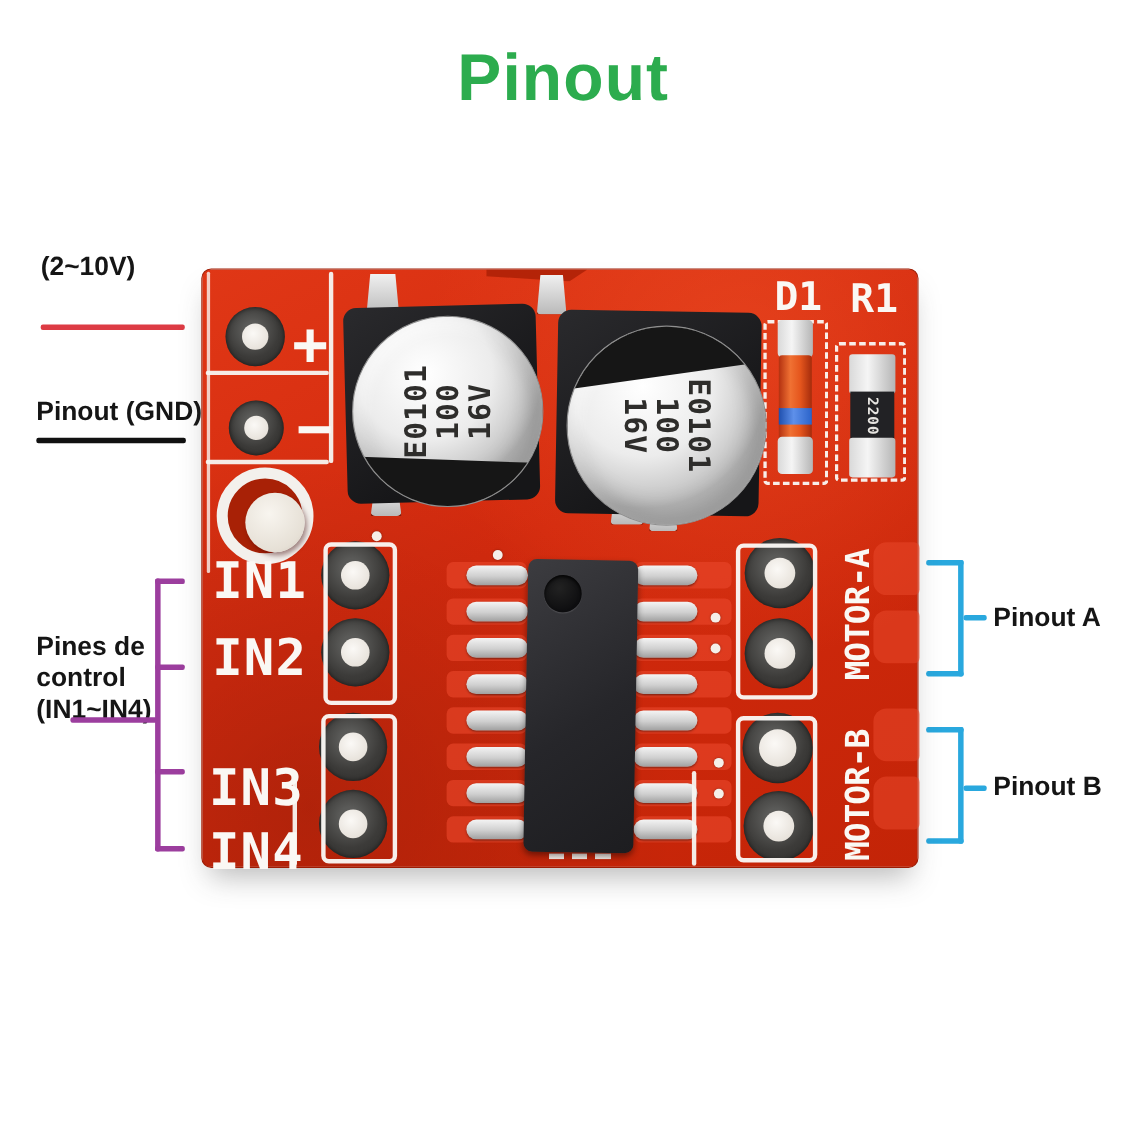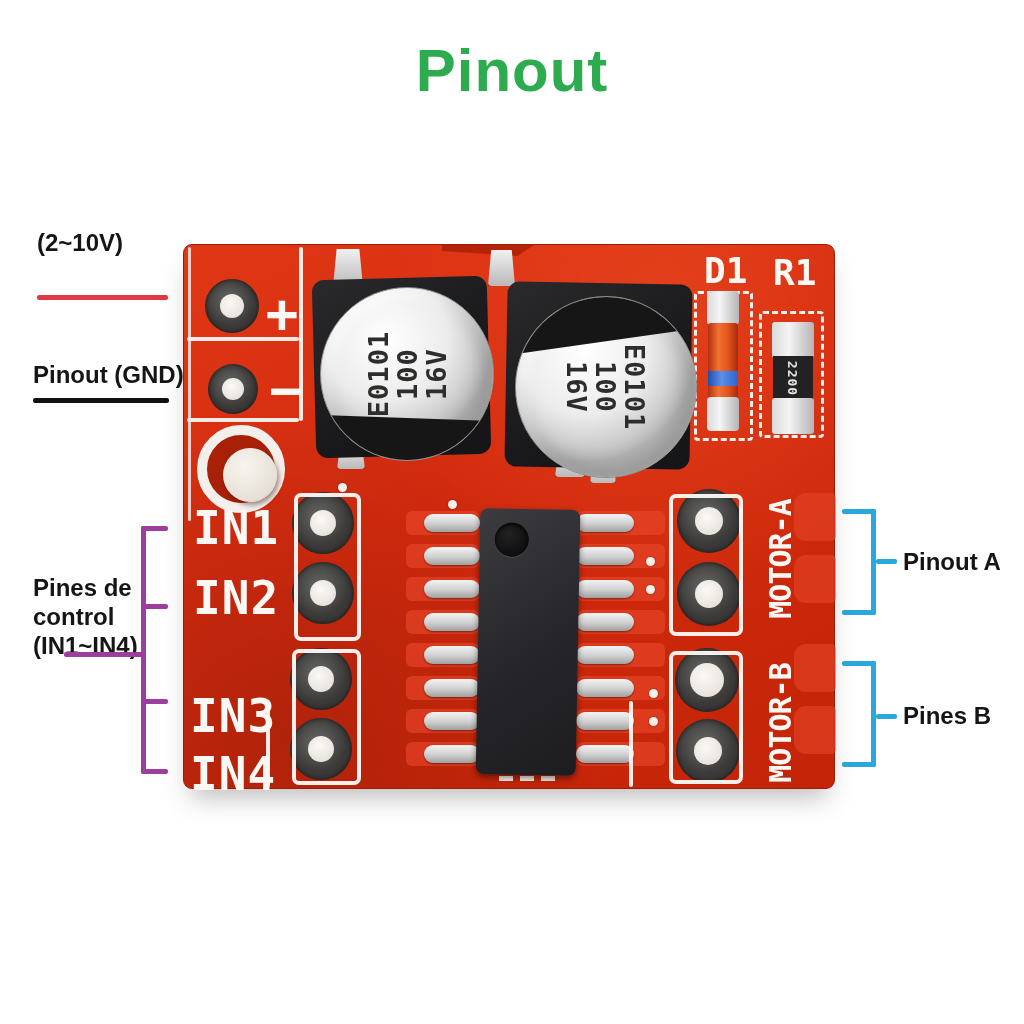--- a/index.html
+++ b/index.html
@@ -126,21 +126,21 @@
   </div>
 
   <div class="abs annot" style="left:903px;top:547px;">Pinout A</div>
   <div>
     <div class="bkt" style="left:871px;top:509px;width:5px;height:106px;background:#29a8de;"></div>
     <div class="bkt" style="left:842px;top:509px;width:34px;height:5px;background:#29a8de;"></div>
     <div class="bkt" style="left:842px;top:610px;width:34px;height:5px;background:#29a8de;"></div>
     <div class="bkt" style="left:876px;top:559px;width:21px;height:5px;background:#29a8de;"></div>
   </div>
 
-  <div class="abs annot" style="left:903px;top:701px;">Pines B</div>
+  <div class="abs annot" style="left:903px;top:701px;">Pinout B</div>
   <div>
     <div class="bkt" style="left:871px;top:661px;width:5px;height:106px;background:#29a8de;"></div>
     <div class="bkt" style="left:842px;top:661px;width:34px;height:5px;background:#29a8de;"></div>
     <div class="bkt" style="left:842px;top:762px;width:34px;height:5px;background:#29a8de;"></div>
     <div class="bkt" style="left:876px;top:714px;width:21px;height:5px;background:#29a8de;"></div>
   </div>
 
   <div class="abs board">
 
     <div class="edgetab" style="top: 248px;"></div>

